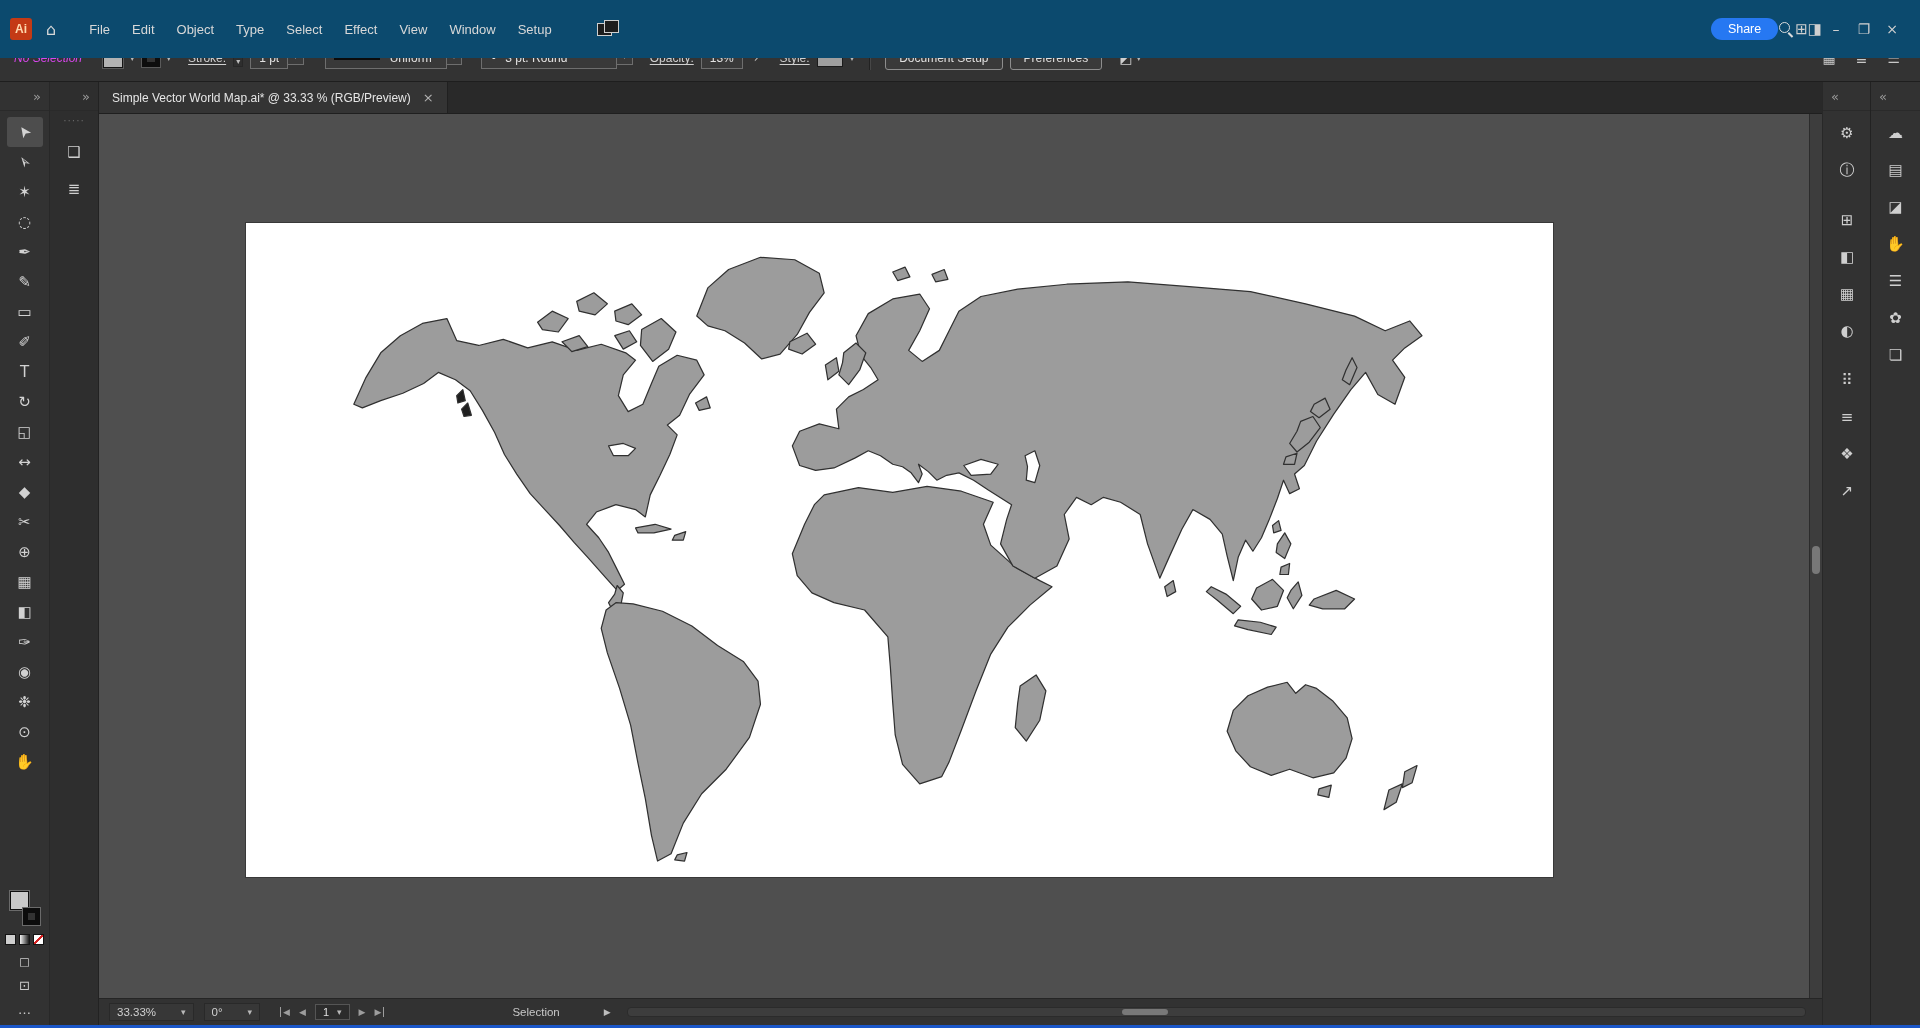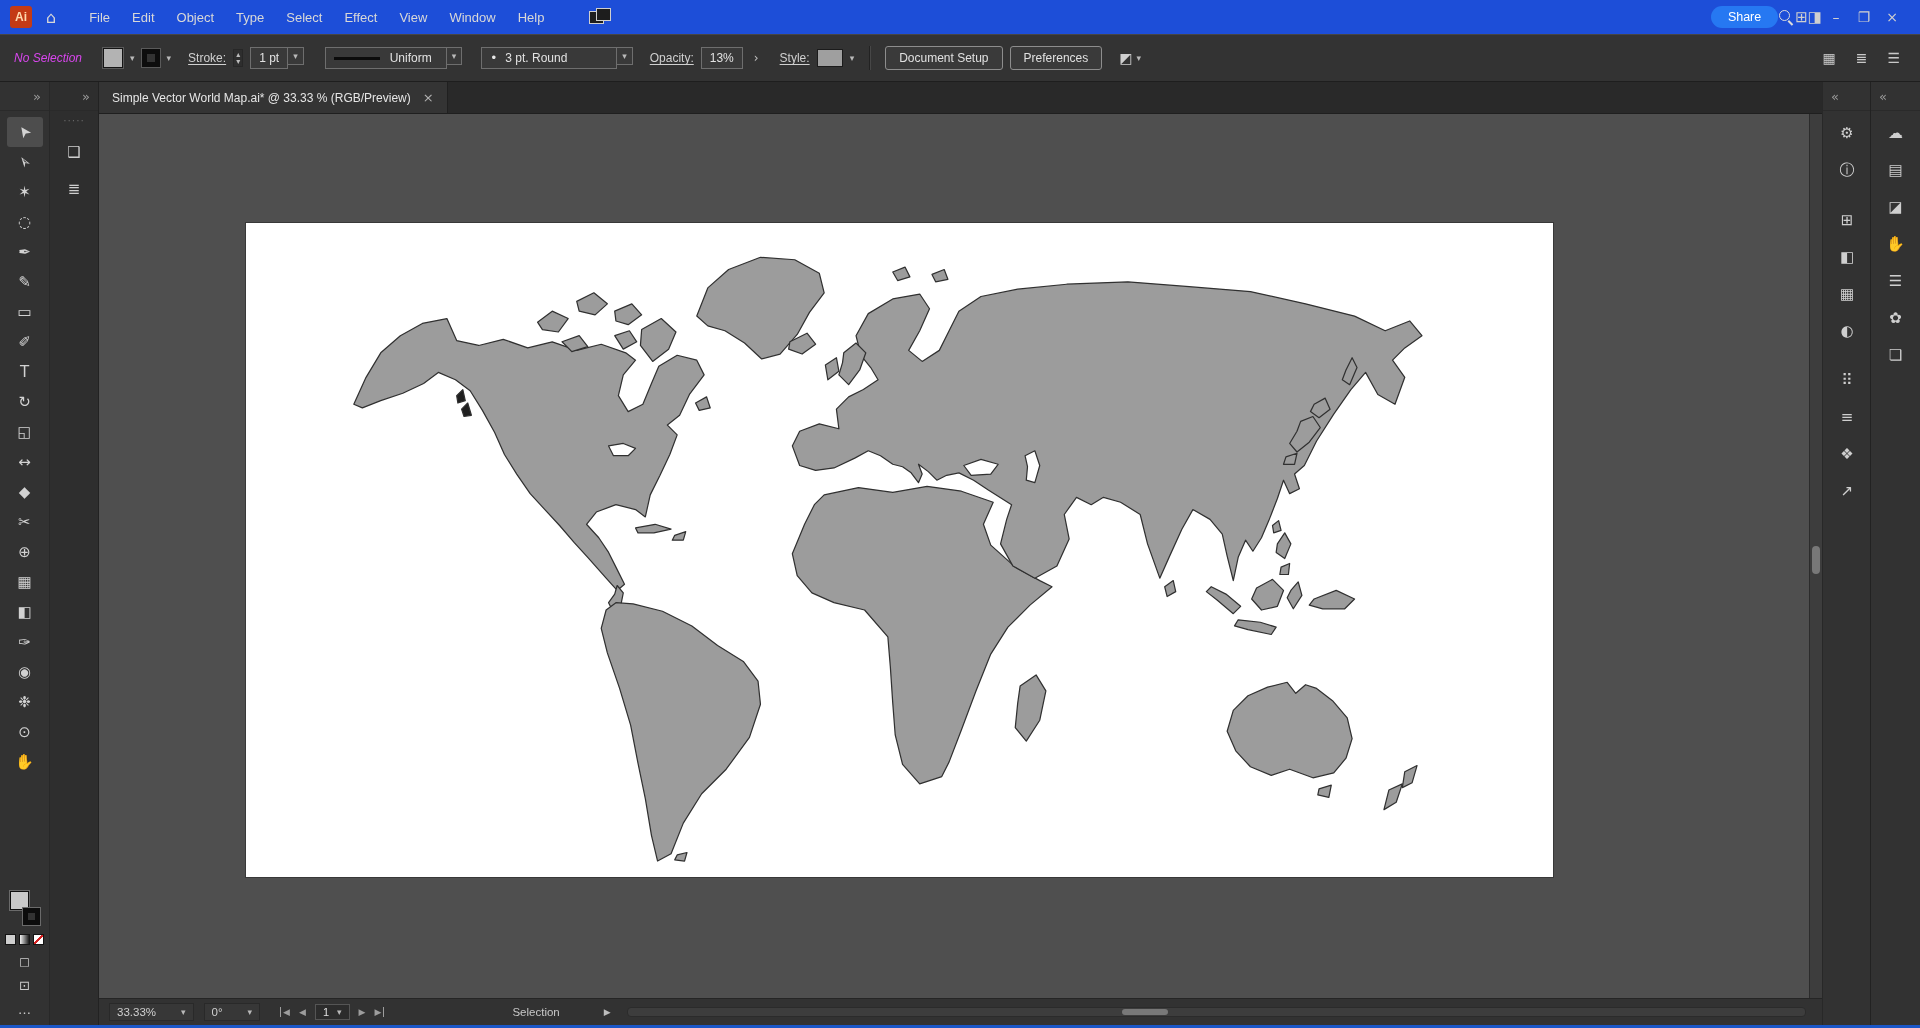--- a/index.html
+++ b/index.html
@@ -1,22 +1,22 @@
 <!DOCTYPE html>
 <html><head>
 <meta charset="utf-8">
 <style>
   html,body{margin:0;padding:0;}
   body{width:1920px;height:1028px;overflow:hidden;position:relative;background:#4f4f4f;
        font-family:"Liberation Sans","DejaVu Sans",sans-serif;color:#d6d6d6;font-size:12px;}
   .glyph{font-family:"DejaVu Sans",sans-serif;}
 
   
-  .menubar{position:absolute;top:0;left:0;right:0;height:34px;background:#1d4ed8;
-           display:flex;align-items:center;padding:0 10px;z-index:5;}
+  .menubar{position:absolute;top:0;left:0;right:0;height:34px;background:#0c4a6e;
+           display:flex;align-items:center;padding:12px 10px;z-index:5;}
   .ai-logo{width:22px;height:22px;background:#c43a15;color:#ffd9ae;font-weight:bold;font-size:12px;
            display:flex;align-items:center;justify-content:center;border-radius:3px;margin-right:14px;}
   .home{font-size:16px;color:#d8d8d8;margin-right:22px;}
   .menus{display:flex;align-items:center;}
   .menus span{padding:0 11px;font-size:13px;color:#d8d8d8;cursor:default;}
   .arrange{margin-left:34px;position:relative;width:22px;height:18px;}
   .arrange i{position:absolute;border:1.5px solid #cfcfcf;background:#1d1d1d;}
   .arrange i.b1{left:0;top:3px;width:13px;height:11px;}
   .arrange i.b2{left:7px;top:0;width:13px;height:11px;}
   .mb-right{margin-left:auto;display:flex;align-items:center;padding-right:4px;}
@@ -122,21 +122,21 @@
   <span class="home glyph">⌂</span>
   <nav class="menus">
       <span>File</span>
       <span>Edit</span>
       <span>Object</span>
       <span>Type</span>
       <span>Select</span>
       <span>Effect</span>
       <span>View</span>
       <span>Window</span>
-      <span>Help</span>
+      <span>Setup</span>
     </nav>
   <div class="arrange">
     <i class="b1"></i>
     <i class="b2"></i>
   </div>
   <div class="mb-right">
     <button class="share-btn">Share</button>
     <span class="search"></span>
     <span class="mbi glyph">⊞</span>
     <span class="mbi glyph">◨</span>

